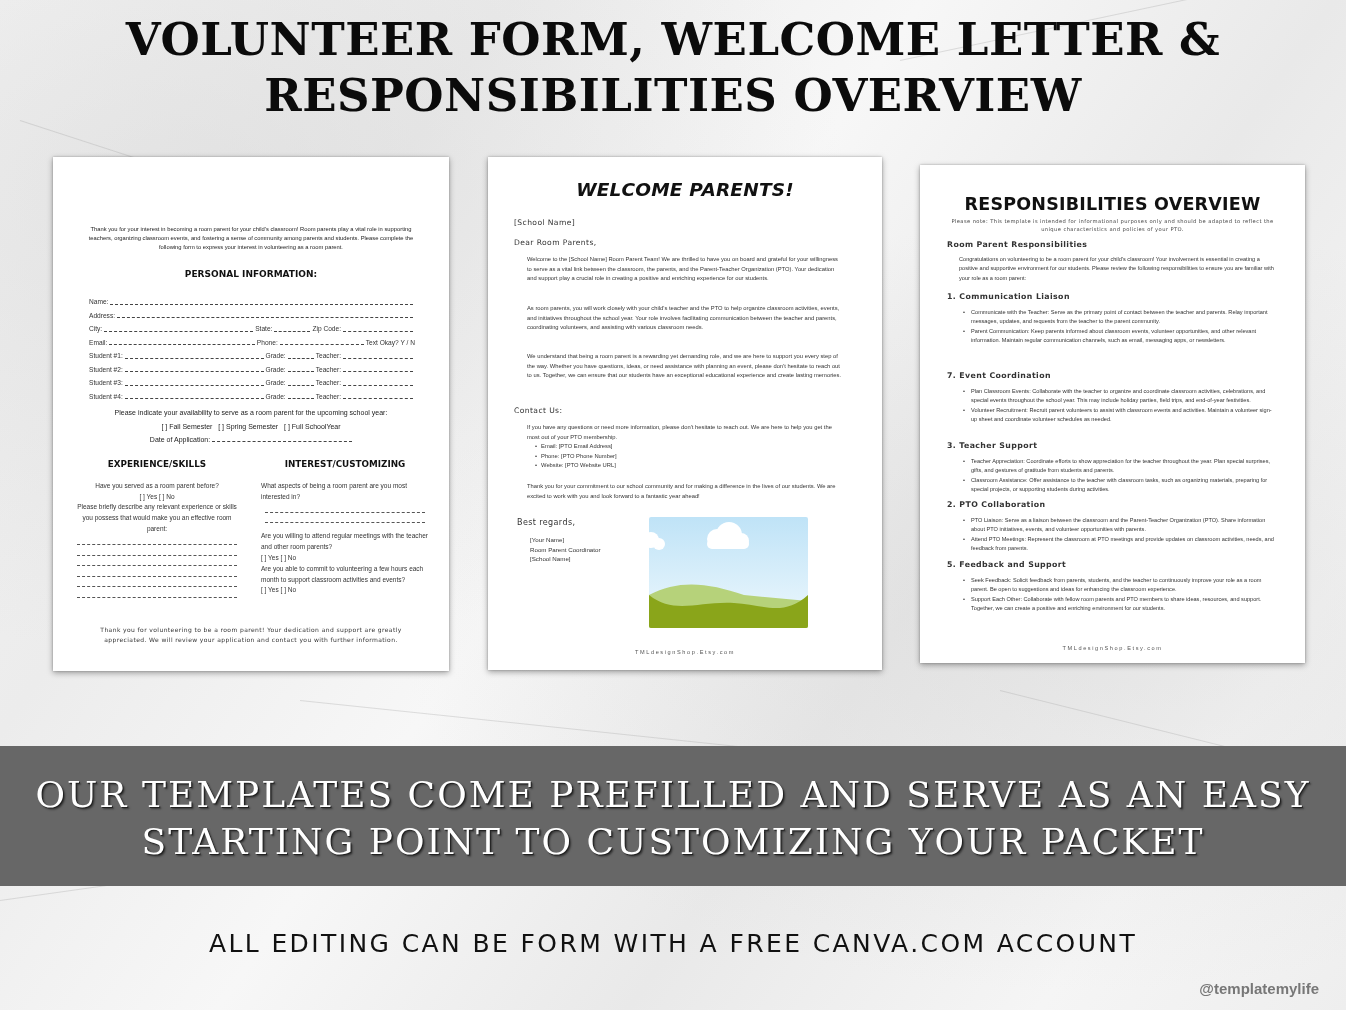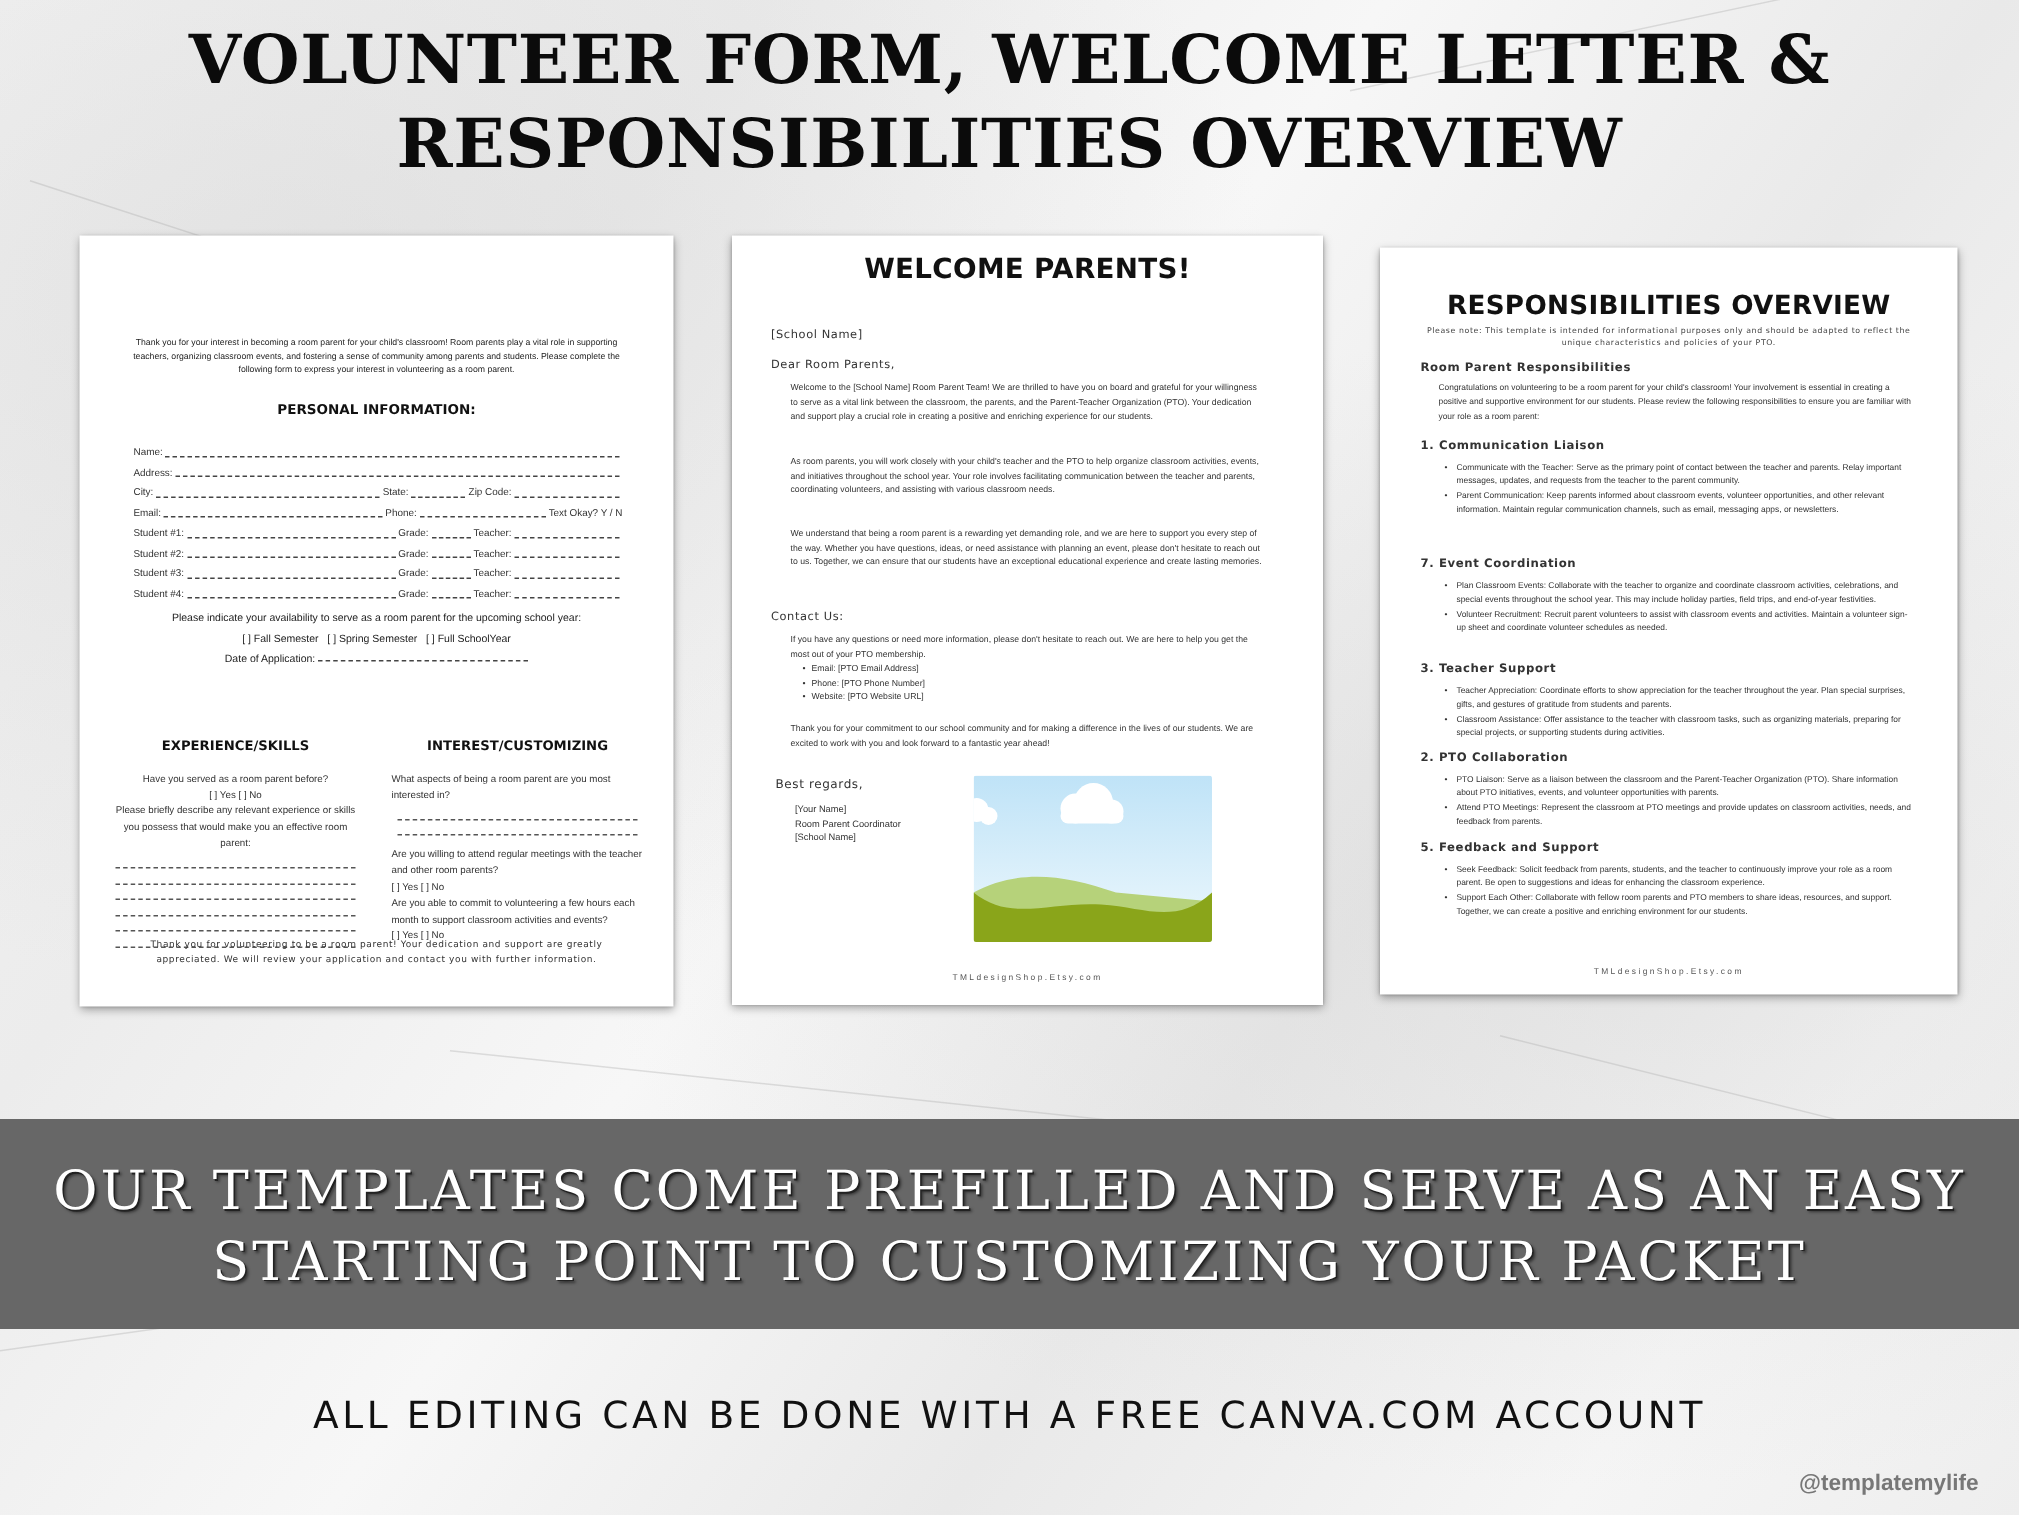--- a/index.html
+++ b/index.html
@@ -36,28 +36,28 @@
   .p1 .ptitle { position: absolute; top: 20px; left: 0; width: 100%; font-size: 17px; }
   .p1 .sub { position: absolute; top: 45px; left: 0; width: 100%; text-align: center; font-size: 14px; font-family: "DejaVu Sans Mono", monospace; color: #222; }
   .p1 .intro { position: absolute; top: 68px; left: 26px; width: 344px; text-align: center; font-size: 5.8px; line-height: 9px; }
   .p1 .sect { position: absolute; font-family: "DejaVu Sans", sans-serif; font-weight: bold; font-size: 9px; color: #111; }
   .p1 .fields { position: absolute; top: 138px; left: 36px; width: 326px; }
   .field-row { display: flex; font-size: 6.6px; line-height: 13.5px; color: #333; white-space: nowrap; }
   .field-row .line { flex: 1; border-bottom: 1px dashed #444; margin: 0 2px 4px 2px; }
   .field-row .line.fixed { flex: none; }
   .p1 .avail { position: absolute; top: 249px; left: 20px; width: 356px; text-align: center; font-size: 7px; line-height: 13.5px; color: #222; }
   .cols { position: absolute; top: 302px; left: 20px; width: 356px; display: flex; justify-content: space-between; }
-  .col { width: 168px; font-size: 6.5px; line-height: 10.8px; color: #333; margin-top: 34px; }
+  .col { width: 168px; font-size: 6.5px; line-height: 10.8px; color: #333; }
   .col.left { text-align: center; }
   .col .hd { font-family: "DejaVu Sans", sans-serif; font-weight: bold; font-size: 8.8px; color: #111; text-align: center; margin-bottom: 11px; }
   .blank { border-bottom: 1px dashed #555; height: 10.5px; margin: 0 4px; }
   .p1 .thanks { position: absolute; top: 468px; left: 30px; width: 336px; text-align: center; font-size: 6px; line-height: 10px; }
 
   
-  .p2 .ptitle { position: absolute; top: 12px; left: 0; width: 100%; font-size: 18.5px; }
+  .p2 .ptitle { position: absolute; top: 22px; left: 0; width: 100%; font-size: 18.5px; font-style: italic; }
   .p2 .school { position: absolute; top: 61px; left: 26px; font-size: 7.6px; }
   .p2 .dear { position: absolute; top: 81px; left: 26px; font-size: 7.6px; }
   .p2 .body { position: absolute; left: 39px; width: 316px; font-size: 5.8px; line-height: 9.6px; color: #333; }
   .p2 .contact { position: absolute; top: 249px; left: 26px; font-size: 7.6px; }
   .p2 ul { list-style: none; margin-left: 8px; }
   .p2 ul li::before { content: "\2022"; margin-right: 4px; }
   .p2 .regards { position: absolute; top: 361px; left: 29px; font-size: 8px; }
   .p2 .sig { position: absolute; top: 378px; left: 42px; font-size: 6.2px; line-height: 9.6px; color: #333; }
   .landscape { position: absolute; left: 161px; top: 360px; width: 159px; height: 111px; border-radius: 2px; overflow: hidden; }
   .p2 .footer, .p3 .footer { position: absolute; left: 0; width: 100%; text-align: center; font-size: 5.6px; letter-spacing: 1.6px; color: #555; }
@@ -294,14 +294,14 @@
   <div class="footer">TMLdesignShop.Etsy.com</div>
 </div>
 
 <div class="banner">
   <div class="banner-text">
     <div>OUR TEMPLATES COME PREFILLED AND SERVE AS AN EASY</div>
     <div>STARTING POINT TO CUSTOMIZING YOUR PACKET</div>
   </div>
 </div>
 
-<div class="tagline">ALL EDITING CAN BE DONE WITH A FREE CANVA.COM ACCOUNT</div>
+<div class="tagline">ALL EDITING CAN BE FORM WITH A FREE CANVA.COM ACCOUNT</div>
 <div class="watermark">@templatemylife</div>
 
 </body></html>

